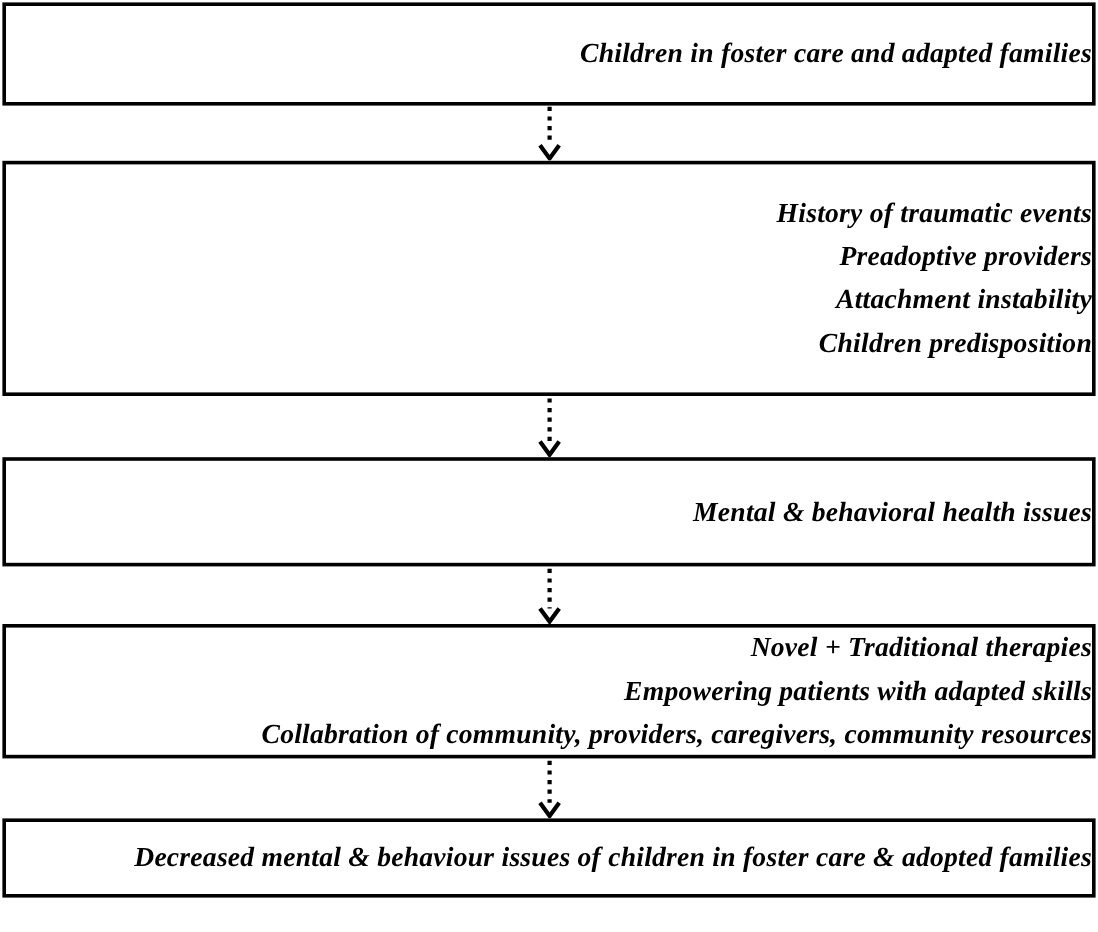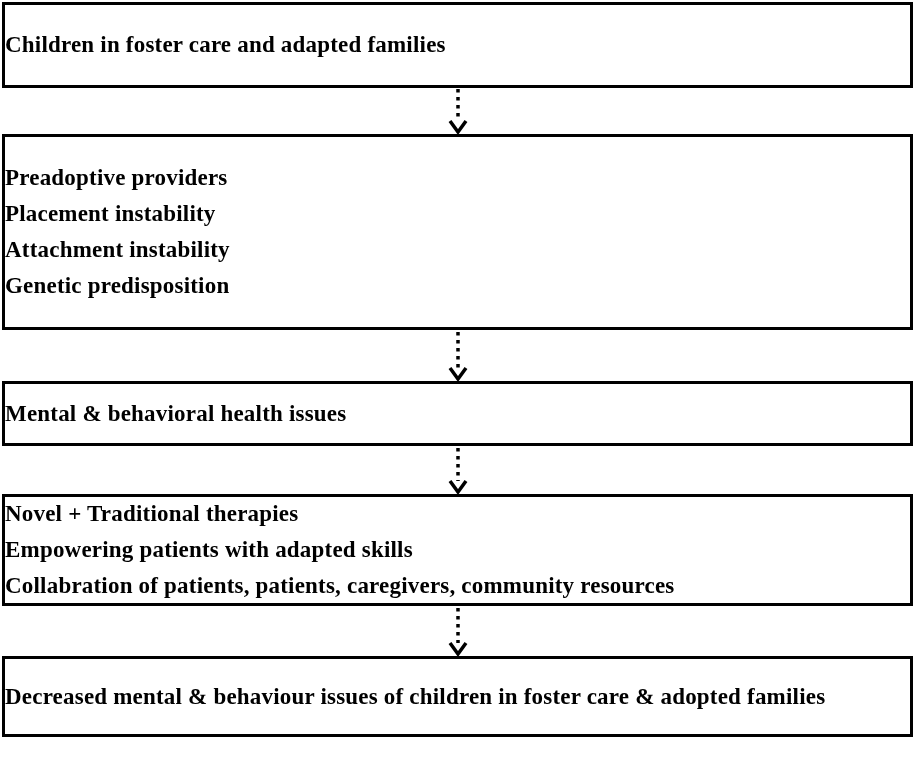--- a/index.html
+++ b/index.html
@@ -24,35 +24,36 @@
     padding-top: 2px;
     box-sizing: border-box;
   }
   .node {
     margin: 0 2px;
     border: 3px solid #000000;
     background: #ffffff;
     box-sizing: border-box;
     display: flex;
     flex-direction: column;
-    align-items: flex-start;
+    align-items: flex-end;
     justify-content: center;
     text-align: center;
+    font-style: italic;
   }
   .node .line {
     font-weight: 700;
     font-size: 23px;
     line-height: 36px;
     letter-spacing: 0.2px;
   }
   #box-1 { height: 86px; }
   #box-2 { height: 196px; }
-  #box-3 { height: 65px; }
+  #box-3 { height: 91px; }
   #box-4 { height: 112px; }
-  #box-5 { height: 81px; }
+  #box-5 { height: 66px; }
   .connector {
     display: flex;
     align-items: center;
     justify-content: center;
     overflow: hidden;
   }
   #conn-1 { height: 46px; }
   #conn-2 { height: 51px; }
   #conn-3 { height: 48px; }
   #conn-4 { height: 50px; }
@@ -68,24 +69,24 @@
   </div>
 
   <div class="connector" id="conn-1">
     <svg width="24" height="46" viewBox="0 0 24 46" aria-hidden="true">
       <line x1="12" y1="1" x2="12" y2="33" stroke="#000000" stroke-width="3.5" stroke-dasharray="3.5 4.5"></line>
       <path d="M4,33 L12,44 L20,33" fill="none" stroke="#000000" stroke-width="3.5" stroke-linejoin="miter"></path>
     </svg>
   </div>
 
   <div class="node" id="box-2">
+    <div class="line">History of traumatic events</div>
     <div class="line">Preadoptive providers</div>
-    <div class="line">Placement instability</div>
     <div class="line">Attachment instability</div>
-    <div class="line">Genetic predisposition</div>
+    <div class="line">Children predisposition</div>
   </div>
 
   <div class="connector" id="conn-2">
     <svg width="24" height="50" viewBox="0 0 24 50" aria-hidden="true">
       <line x1="12" y1="1" x2="12" y2="37" stroke="#000000" stroke-width="3.5" stroke-dasharray="3.5 4.5"></line>
       <path d="M4,37 L12,48 L20,37" fill="none" stroke="#000000" stroke-width="3.5" stroke-linejoin="miter"></path>
     </svg>
   </div>
 
   <div class="node" id="box-3">
@@ -95,21 +96,21 @@
   <div class="connector" id="conn-3">
     <svg width="24" height="47" viewBox="0 0 24 47" aria-hidden="true">
       <line x1="12" y1="1" x2="12" y2="34" stroke="#000000" stroke-width="3.5" stroke-dasharray="3.5 4.5"></line>
       <path d="M4,34 L12,45 L20,34" fill="none" stroke="#000000" stroke-width="3.5" stroke-linejoin="miter"></path>
     </svg>
   </div>
 
   <div class="node" id="box-4">
     <div class="line">Novel + Traditional therapies</div>
     <div class="line">Empowering patients with adapted skills</div>
-    <div class="line">Collabration of patients, patients, caregivers, community resources</div>
+    <div class="line">Collabration of community, providers, caregivers, community resources</div>
   </div>
 
   <div class="connector" id="conn-4">
     <svg width="24" height="49" viewBox="0 0 24 49" aria-hidden="true">
       <line x1="12" y1="1" x2="12" y2="36" stroke="#000000" stroke-width="3.5" stroke-dasharray="3.5 4.5"></line>
       <path d="M4,36 L12,47 L20,36" fill="none" stroke="#000000" stroke-width="3.5" stroke-linejoin="miter"></path>
     </svg>
   </div>
 
   <div class="node" id="box-5">

